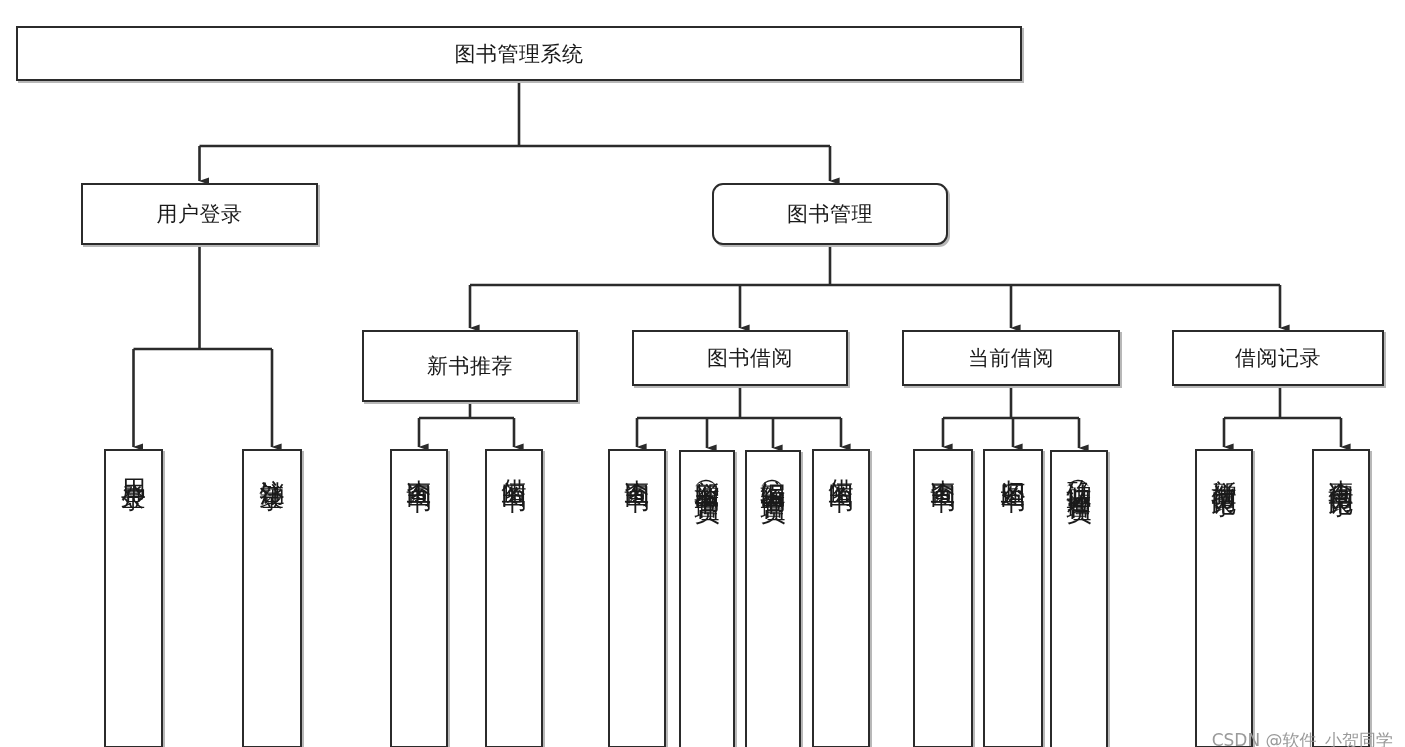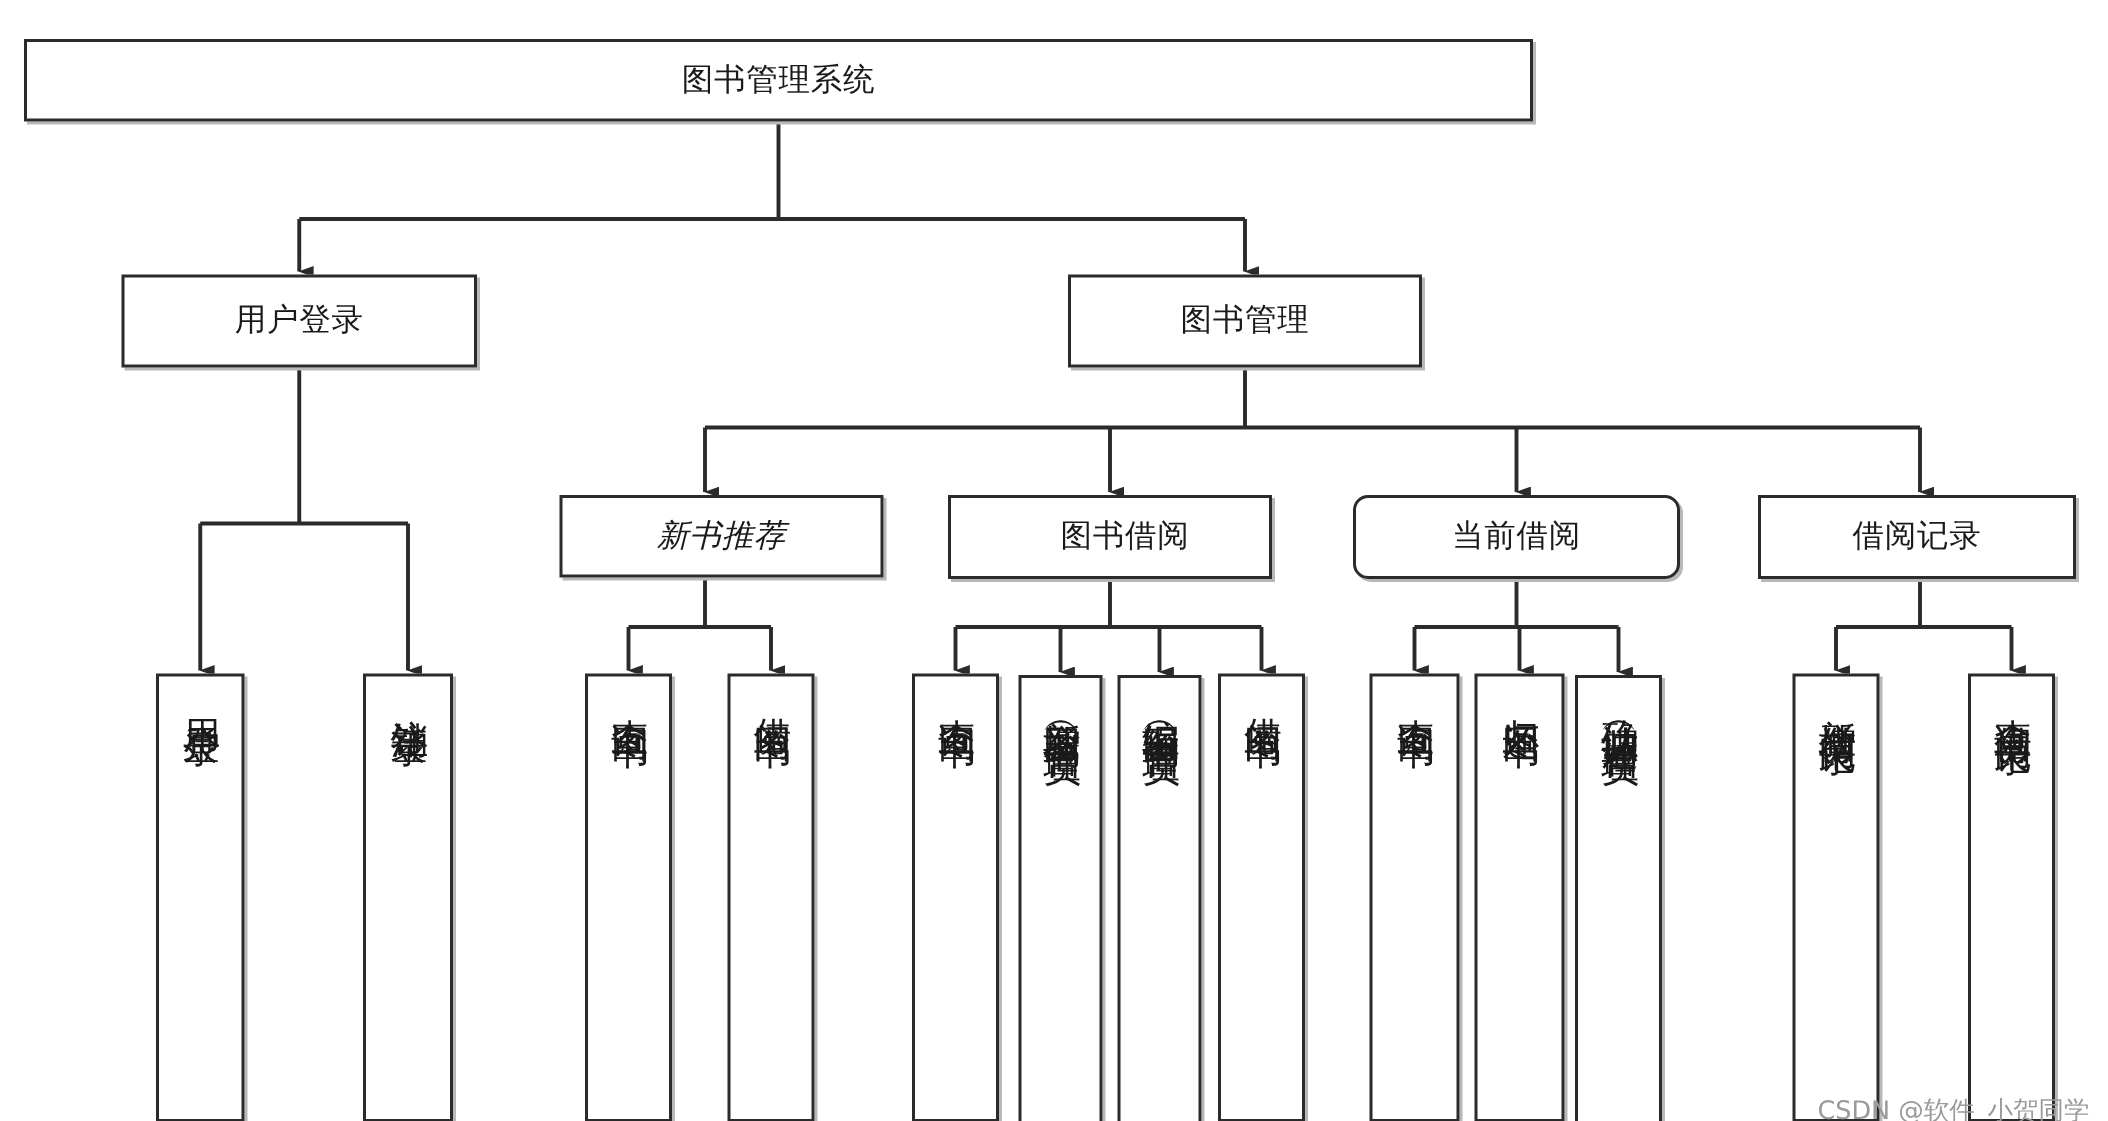--- a/index.html
+++ b/index.html
@@ -120,30 +120,30 @@
       </g>
   </svg>
 
   <div id="node-layer">
       <div class="node horizontal shadowed" style="left: 16px; top: 13px; width: 1006px; height: 55px; border-color: rgb(43, 43, 43); background: rgb(255, 255, 255); color: rgb(26, 26, 26);">
         <span class="node-label">图书管理系统</span>
       </div>
       <div class="node horizontal shadowed" style="left: 81px; top: 170px; width: 237px; height: 62px; border-color: rgb(43, 43, 43); background: rgb(255, 255, 255); color: rgb(26, 26, 26);">
         <span class="node-label">用户登录</span>
       </div>
-      <div class="node horizontal shadowed" style="left: 712px; top: 170px; width: 236px; height: 62px; border-color: rgb(43, 43, 43); background: rgb(255, 255, 255); color: rgb(26, 26, 26);">
+      <div class="node horizontal shadowed" style="left: 712px; top: 170px; width: 236px; height: 62px; border-color: rgb(43, 43, 43); background: rgb(255, 255, 255); color: rgb(26, 26, 26); border-radius: 11px;">
         <span class="node-label">图书管理</span>
       </div>
-      <div class="node horizontal shadowed" style="left: 373px; top: 317px; width: 216px; height: 55px; border-color: rgb(43, 43, 43); background: rgb(255, 255, 255); color: rgb(26, 26, 26); font-style: italic;">
+      <div class="node horizontal shadowed" style="left: 362px; top: 317px; width: 216px; height: 72px; border-color: rgb(43, 43, 43); background: rgb(255, 255, 255); color: rgb(26, 26, 26);">
         <span class="node-label">新书推荐</span>
       </div>
       <div class="node horizontal shadowed" style="left: 632px; top: 317px; width: 216px; height: 56px; border-color: rgb(43, 43, 43); background: rgb(255, 255, 255); color: rgb(26, 26, 26); padding-left: 20px;">
         <span class="node-label">图书借阅</span>
       </div>
-      <div class="node horizontal shadowed" style="left: 902px; top: 317px; width: 218px; height: 56px; border-color: rgb(43, 43, 43); background: rgb(255, 255, 255); color: rgb(26, 26, 26); border-radius: 10px;">
+      <div class="node horizontal shadowed" style="left: 902px; top: 317px; width: 218px; height: 56px; border-color: rgb(43, 43, 43); background: rgb(255, 255, 255); color: rgb(26, 26, 26);">
         <span class="node-label">当前借阅</span>
       </div>
       <div class="node horizontal shadowed" style="left: 1172px; top: 317px; width: 212px; height: 56px; border-color: rgb(43, 43, 43); background: rgb(255, 255, 255); color: rgb(26, 26, 26);">
         <span class="node-label">借阅记录</span>
       </div>
       <div class="node vertical shadowed" style="left: 104px; top: 436px; width: 59px; height: 299px; border-color: rgb(43, 43, 43); background: rgb(255, 255, 255); color: rgb(26, 26, 26);">
         <span class="node-label">用户登录</span>
       </div>
       <div class="node vertical shadowed" style="left: 242px; top: 436px; width: 60px; height: 299px; border-color: rgb(43, 43, 43); background: rgb(255, 255, 255); color: rgb(26, 26, 26);">
         <span class="node-label">注销登录</span>

